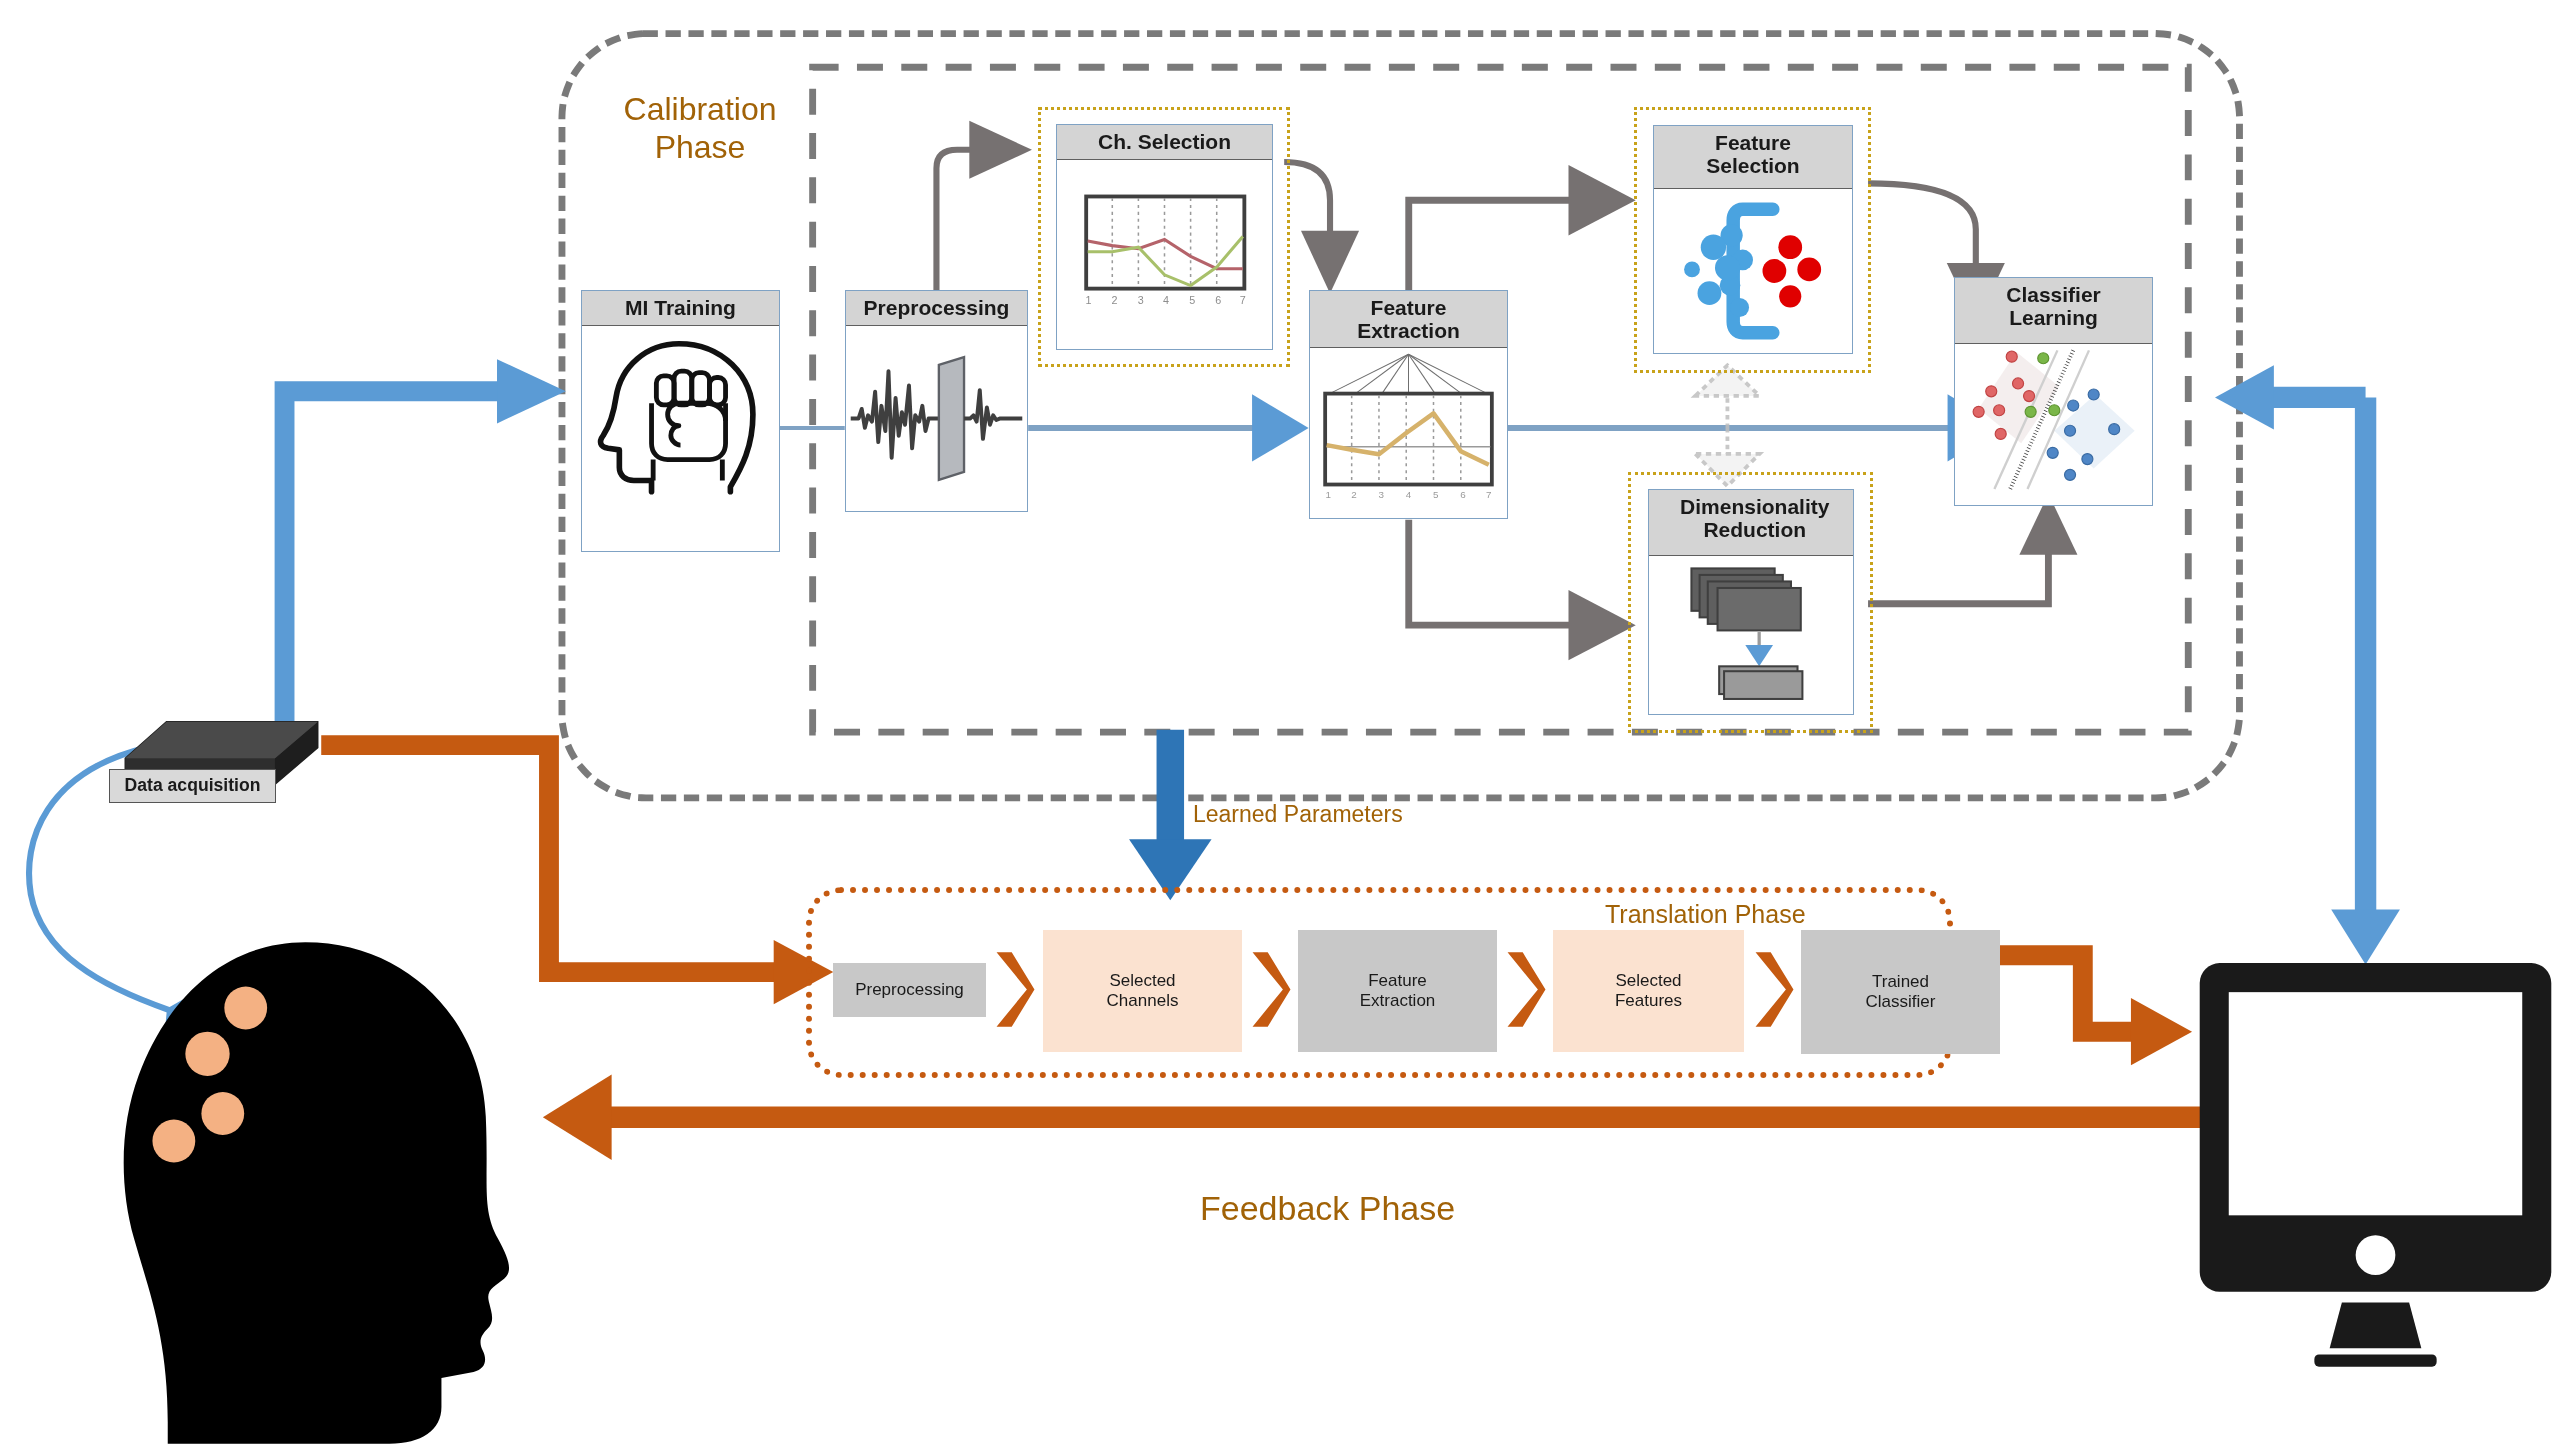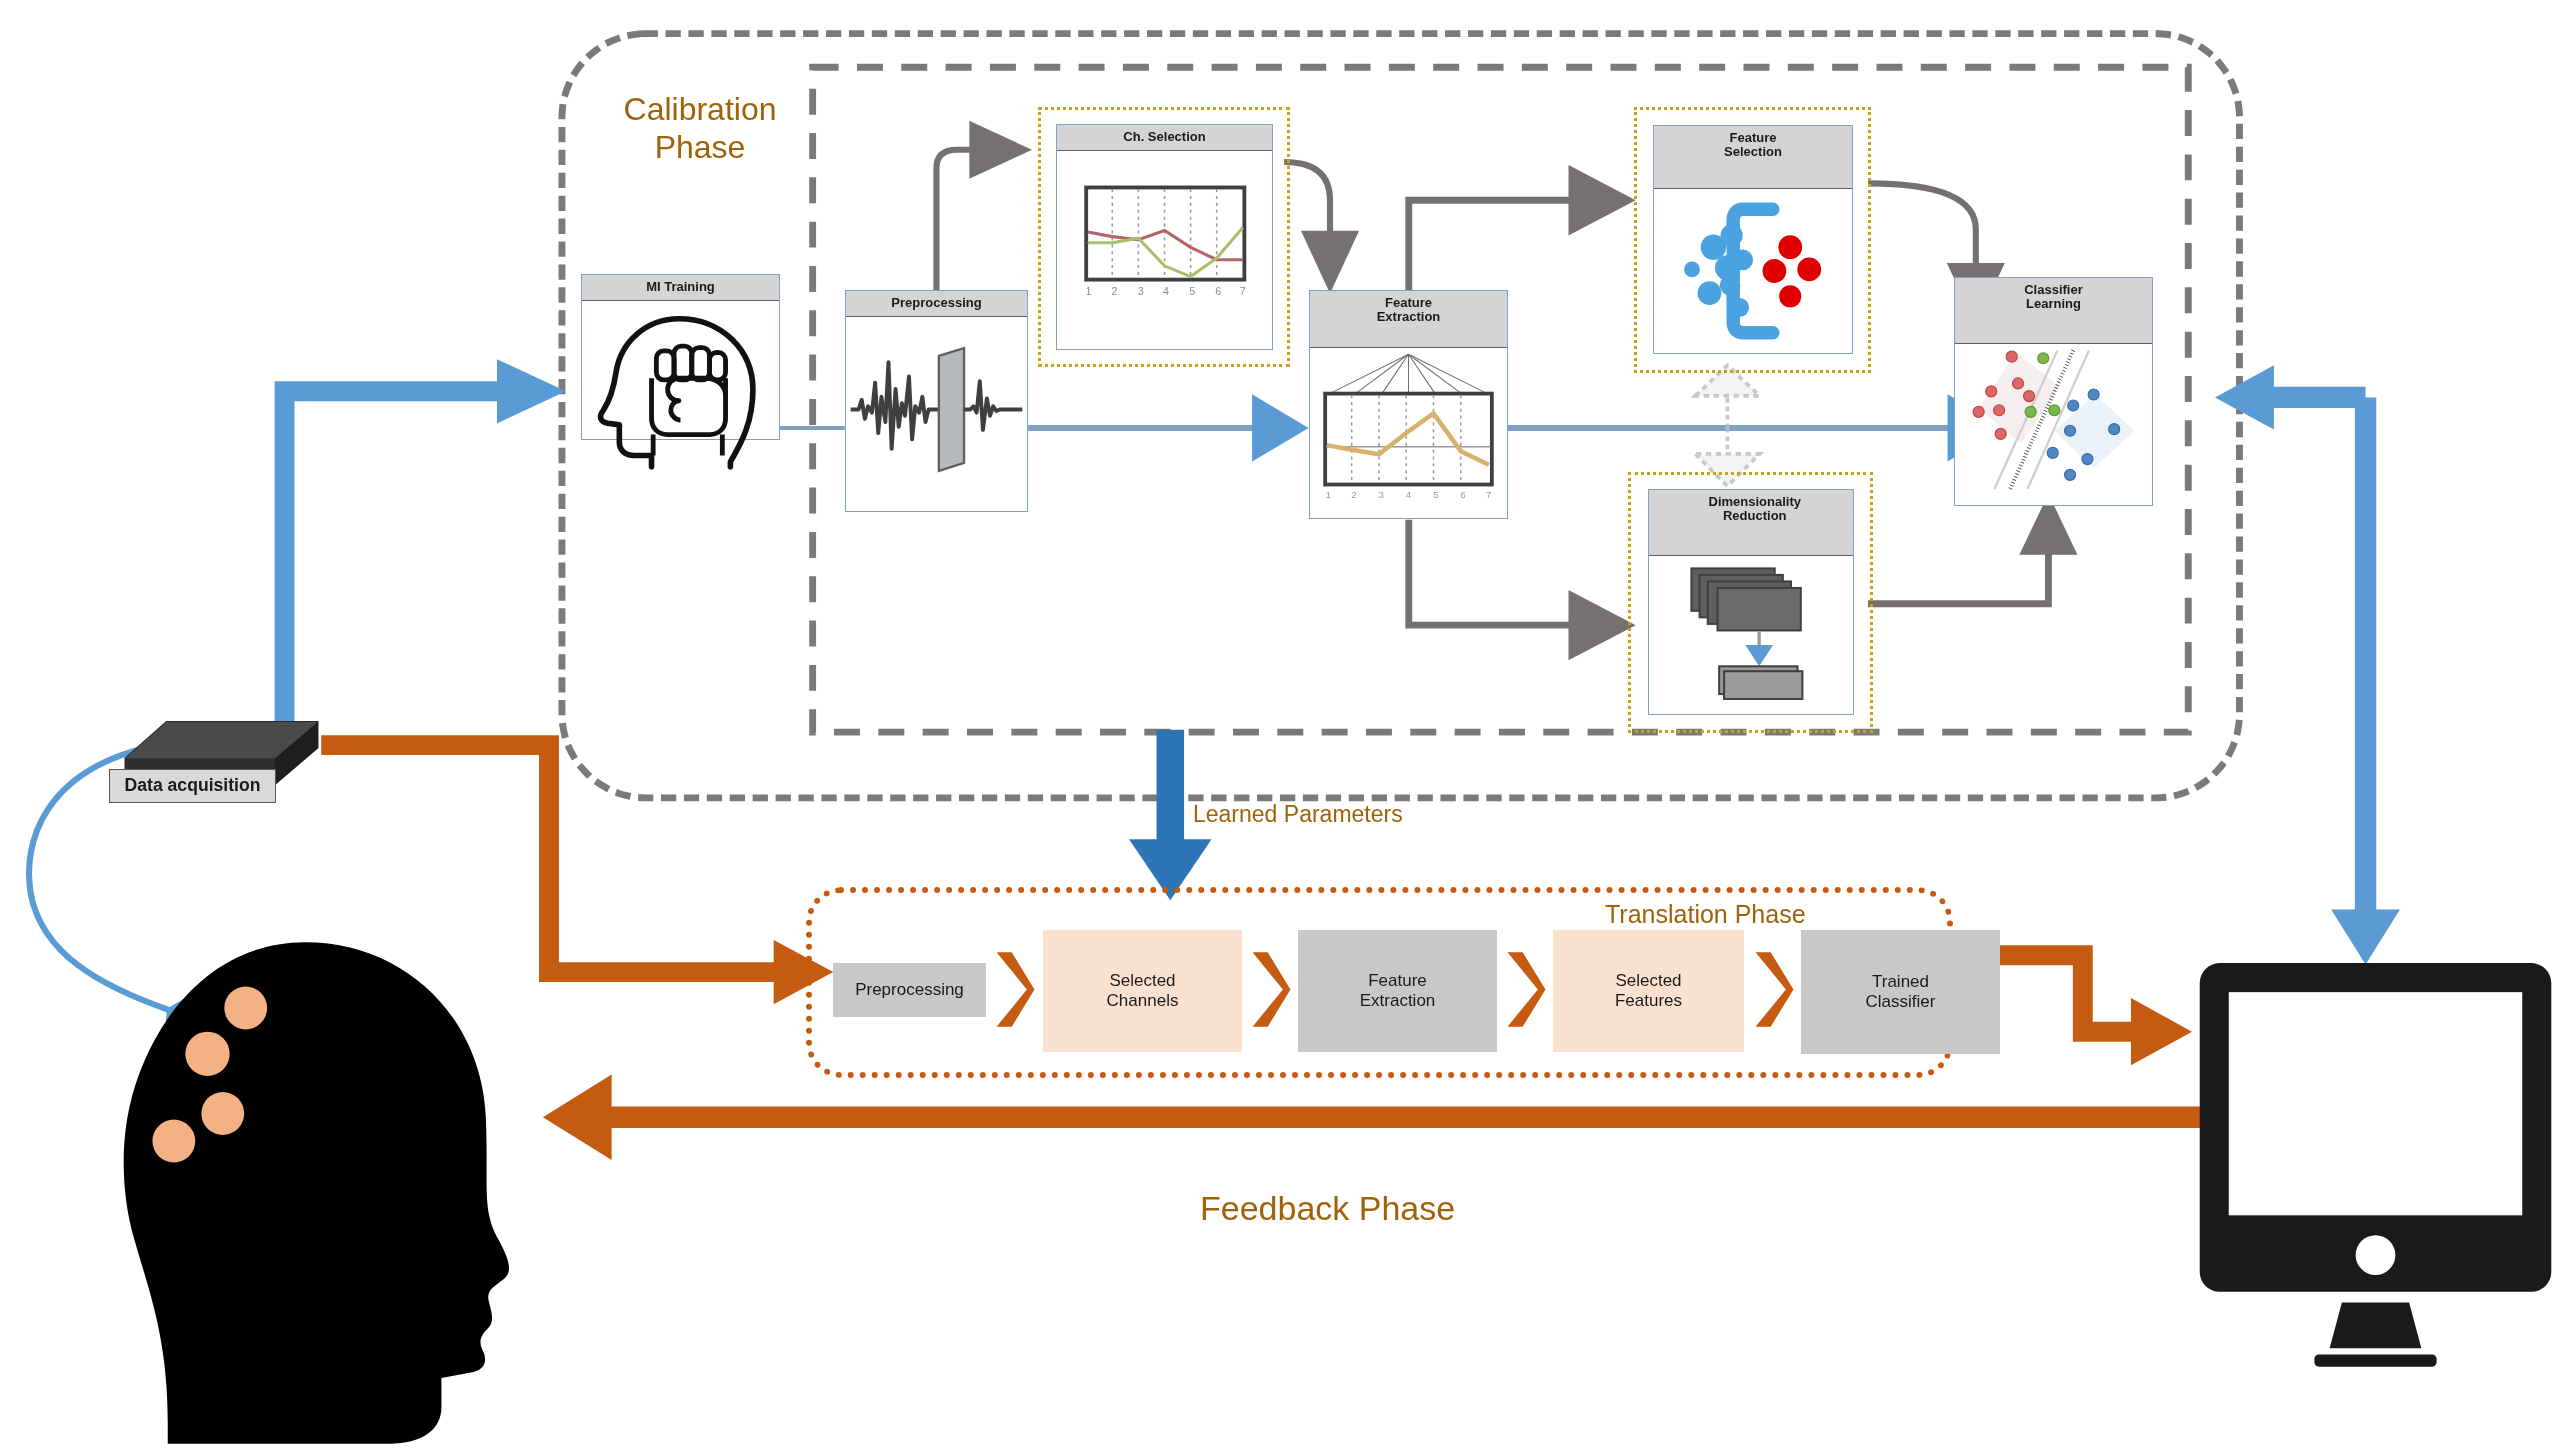--- a/index.html
+++ b/index.html
@@ -4,21 +4,21 @@
 <style>
   html,body{margin:0;padding:0;background:#ffffff;}
   body{width:2563px;height:1449px;position:relative;overflow:hidden;
        font-family:"Liberation Sans",sans-serif;color:#000;}
   .abs{position:absolute;}
   svg.layer{position:absolute;left:0;top:0;width:2563px;height:1449px;pointer-events:none;}
 
   
   .module{position:absolute;background:#ffffff;border:1.5px solid #7fa2c4;box-sizing:border-box;}
   .module .mtitle{background:#d4d4d4;border-bottom:1.5px solid #5f5f5f;
-     font-size:13px;font-weight:bold;color:#1a1a1a;text-align:center;
+     font-size:21px;font-weight:bold;color:#1a1a1a;text-align:center;
      line-height:1.12;padding:4.6px 1.5px 5.4px;box-sizing:border-box;}
   .module .mbody{position:relative;width:100%;box-sizing:border-box;}
 
   
   .ydot{position:absolute;border:3.8px dotted #c8a21a;box-sizing:border-box;}
 
   
   .phaselabel{position:absolute;font-weight:normal;color:#a16207;}
 
   
@@ -133,21 +133,21 @@
     <path d="M222,1322 C250,1380 270,1440 285,1480"></path>
     <path d="M222,1322 C215,1390 215,1450 286,1483"></path>
   </g>
 </svg>
 
 <div class="phaselabel" style="left:589px;top:90px;width:222px;text-align:center;font-size:32px;line-height:1.2;">
   <div>Calibration</div>
   <div>Phase</div>
 </div>
 
-<div class="module" style="left:581px;top:274px;width:199px;height:166px;">
+<div class="module" style="left:581px;top:290px;width:199px;height:262px;">
   <div class="mtitle">MI Training</div>
   <div class="mbody" style="height:177px;">
     <svg viewBox="0 0 240 220" style="width:100%;height:100%;">
       <path d="M118,22 C172,22 210,62 210,110 C210,150 196,176 182,200 L182,206
                M118,22 C78,22 46,50 40,88 C37,108 32,124 24,136 C18,144 20,150 30,152 L44,154
                L44,176 C44,186 52,192 62,192 L84,192 L84,206" fill="none" stroke="#111" stroke-width="7" stroke-linecap="round" stroke-linejoin="round"></path>
       <g fill="none" stroke="#111" stroke-width="6" stroke-linejoin="round">
         <rect x="90" y="62" width="22" height="36" rx="9"></rect>
         <rect x="112" y="56" width="22" height="42" rx="9"></rect>
         <rect x="134" y="58" width="22" height="40" rx="9"></rect>

